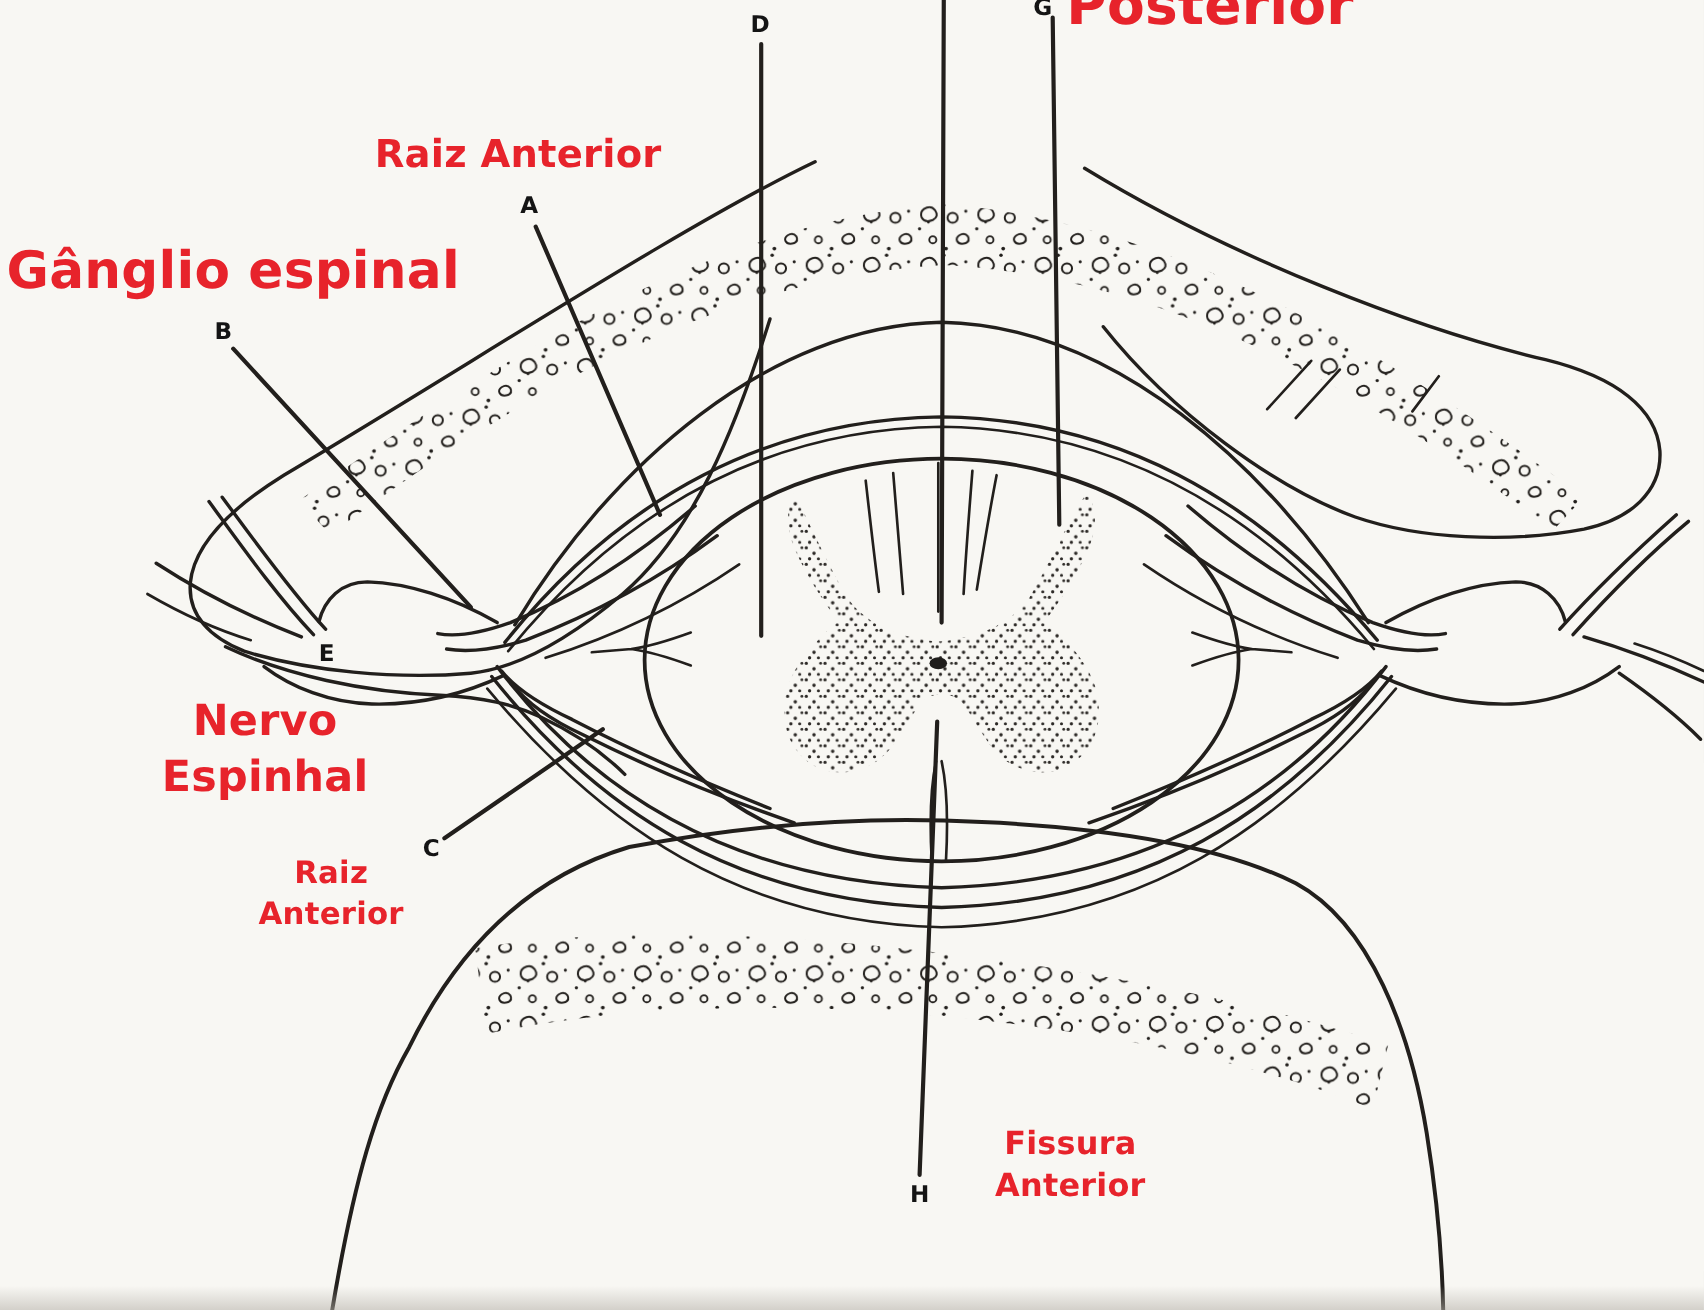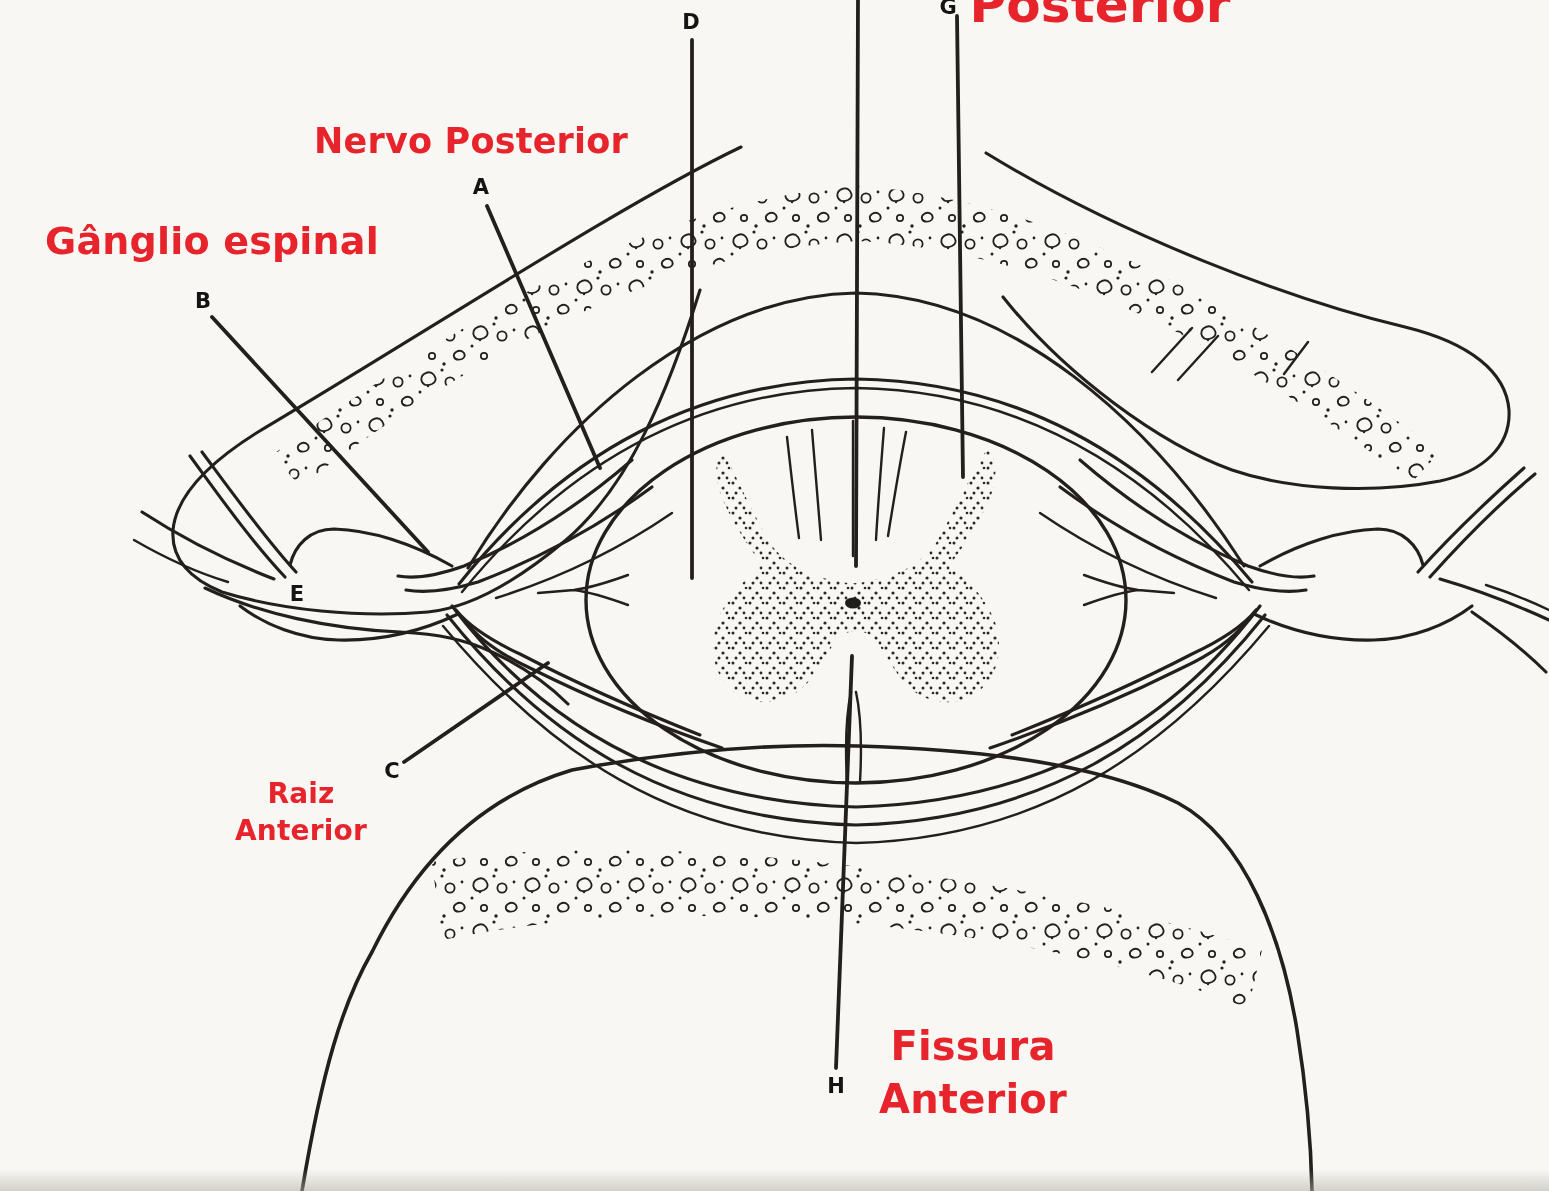--- a/index.html
+++ b/index.html
@@ -158,31 +158,35 @@
       <path d="M404,762 L548,663"></path>
       <path d="M692,40 L692,578"></path>
       <path d="M858,-4 L856,566"></path>
       <path d="M957,16 L963,477"></path>
       <path d="M836,1068 L852,656"></path>
     </g>
   </svg>
 
   <div class="redlabel" style="left:1100px;top:-28px;font-size:50px;">Posterior</div>
 
-  <div class="redlabel" style="left:471px;top:118px;font-size:35px;">Nervo Posterior</div>
+  <div class="redlabel" style="left:471px;top:118px;font-size:35px;">Raiz Anterior</div>
 
-  <div class="redlabel" style="left:212px;top:216px;font-size:38px;">Gânglio espinal</div>
+  <div class="redlabel" style="left:212px;top:216px;font-size:47px;">Gânglio espinal</div>
 
+  <div class="redlabel" style="left:241px;top:630px;font-size:39px;">
+    <div>Nervo</div>
+    <div>Espinhal</div>
+  </div>
 
   <div class="redlabel" style="left:301px;top:776px;font-size:28px;">
     <div>Raiz</div>
     <div>Anterior</div>
   </div>
 
-  <div class="redlabel" style="left:973px;top:1020px;font-size:40px;">
+  <div class="redlabel" style="left:973px;top:1020px;font-size:29px;">
     <div>Fissura</div>
     <div>Anterior</div>
   </div>
 
   <div class="marker" style="left:481px;top:187px;">A</div>
   <div class="marker" style="left:203px;top:301px;">B</div>
   <div class="marker" style="left:392px;top:771px;">C</div>
   <div class="marker" style="left:691px;top:22px;">D</div>
   <div class="marker" style="left:297px;top:594px;">E</div>
   <div class="marker" style="left:948px;top:7px;">G</div>

